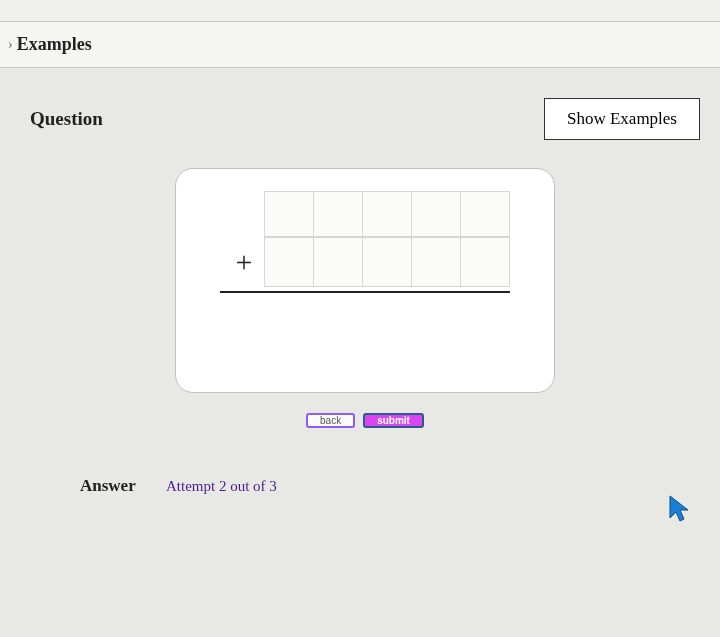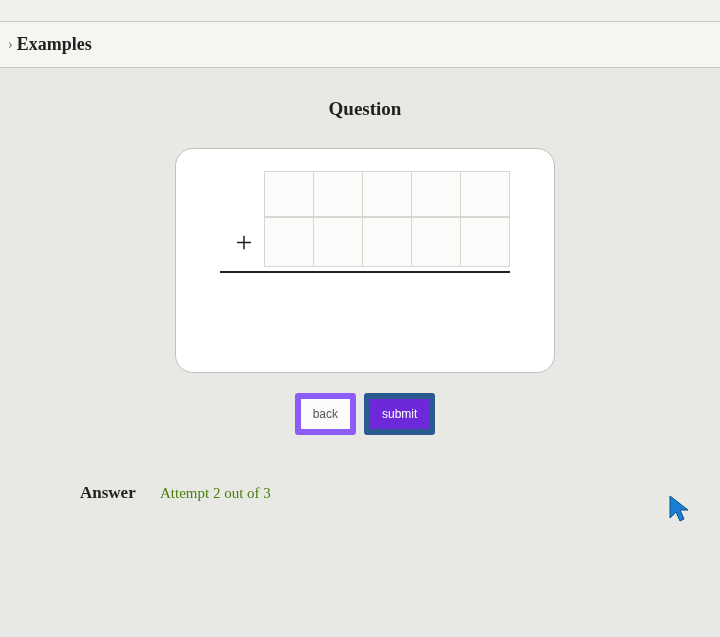--- a/index.html
+++ b/index.html
@@ -2,57 +2,58 @@
 <html><head>
   <meta charset="utf-8">
   <style>
     * { box-sizing: border-box; margin: 0; padding: 0; }
     body { font-family: Georgia, 'Times New Roman', serif; background: #e8e8e4; width: 720px; height: 637px; overflow: hidden; }
     .top-bar { height: 22px; background: #f0f0ec; border-bottom: 1px solid #c8c8c4; }
     .breadcrumb { padding: 12px 8px; font-size: 18px; color: #222; background: #f5f5f1; border-bottom: 1px solid #c8c8c4; display: flex; align-items: center; gap: 4px; }
     .breadcrumb .chev { color: #666; font-size: 14px; }
     .breadcrumb .brand { font-weight: bold; }
     .content { padding: 30px 20px 20px 30px; }
-    .header-row { display: flex; justify-content: space-between; align-items: center; margin-bottom: 28px; flex-direction: column; }
+    .header-row { display: flex; justify-content: space-between; align-items: center; margin-bottom: 28px; }
     .question-heading { font-weight: bold; font-size: 19px; color: #222; }
     .show-examples { background: #fff; border: 1.5px solid #333; padding: 10px 22px; font-size: 17px; font-family: inherit; cursor: pointer; }
     .prompt { font-size: 21px; color: #222; line-height: 1.45; margin-bottom: 28px; }
     .mathexpr { font-family: 'Cambria Math','STIX Two Math',serif; }
     .work-area-wrap { display: flex; justify-content: center; }
     .work-area { width: 380px; height: 225px; background: #fff; border: 1px solid #c0c0bc; border-radius: 18px; padding: 22px 30px 22px 30px; display: flex; flex-direction: column; align-items: center; }
     .rows { display: flex; flex-direction: column; align-items: flex-end; }
     .row { display: flex; align-items: center; }
     .cell { width: 50px; height: 50px; border: 1px solid #d6d6d2; background: #fbfbf9; margin-left: -1px; }
     .row.carry .cell { height: 46px; }
     .plus { font-size: 30px; color: #222; width: 42px; text-align: center; font-family: 'Cambria Math', serif; }
     .phantom { width: 42px; height: 1px; }
     .underline { border-bottom: 2px solid #222; width: 290px; margin-top: 4px; }
     .btn-row { display: flex; justify-content: center; gap: 8px; margin-top: 20px; }
-    .btn { font-size: 12px; padding: 8px 12px; border-radius: 3px; border: 6px solid #8b5cf6; cursor: pointer; font-family: Arial, sans-serif; }
+    .btn { font-size: 10px; padding: 0 12px; border-radius: 3px; border: 2px solid #8b5cf6; cursor: pointer; font-family: Arial, sans-serif; }
     .btn-back { background: #fbfbf9; color: #555; }
-    .btn-submit { background: #6d28d9; color: #fff; border-color: #2b5a91; }
+    .btn-submit { background: #d946ef; color: #fff; border-color: #2b5a91; font-weight: bold; }
     .answer-row { margin-top: 48px; margin-left: 50px; font-size: 17px; }
     .answer-label { font-weight: bold; color: #222; margin-top: 22px; }
-    .attempt { color: #4d7c0f; margin-left: 20px; font-size: 15px; text-align: right; }
+    .attempt { color: #4c1d95; margin-left: 26px; font-size: 15px; text-align: right; }
     .cursor { position: absolute; }
     .cursor svg { display: block; }
   </style>
 </head>
 <body>
 
 <div class="top-bar"></div>
 
 <div class="breadcrumb">
   <span class="chev">›</span>
   <span class="brand">Examples</span>
 </div>
 
 <div class="content">
   <div class="header-row">
     <div class="question-heading">Question</div>
+    <button class="show-examples">Show Examples</button>
   </div>
 
 
   <div class="work-area-wrap">
     <div class="work-area">
       <div class="rows">
         <div class="row carry">
           <div class="phantom"></div>
           <input class="cell" style="">
           <input class="cell" style="">

